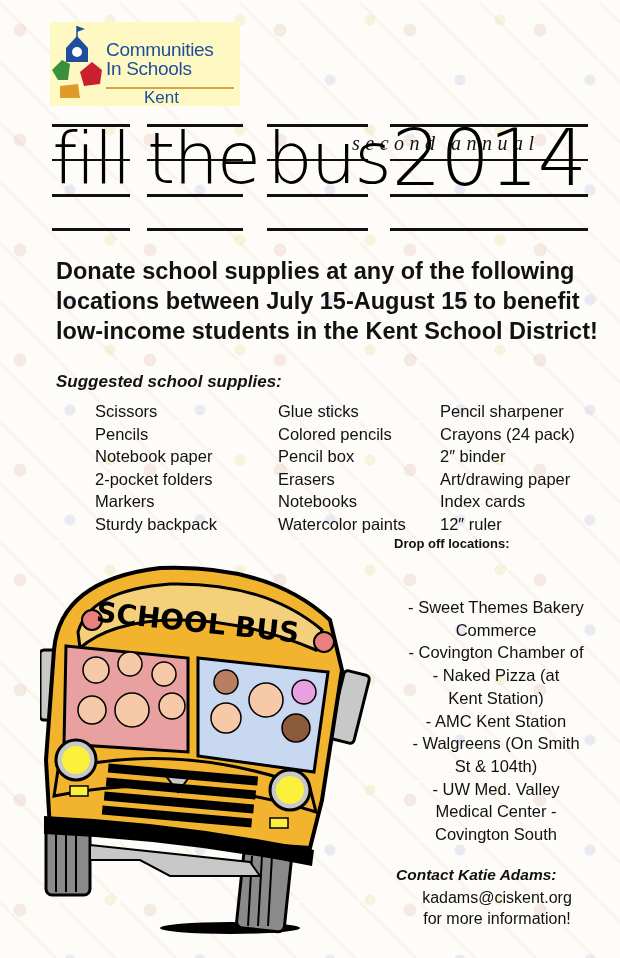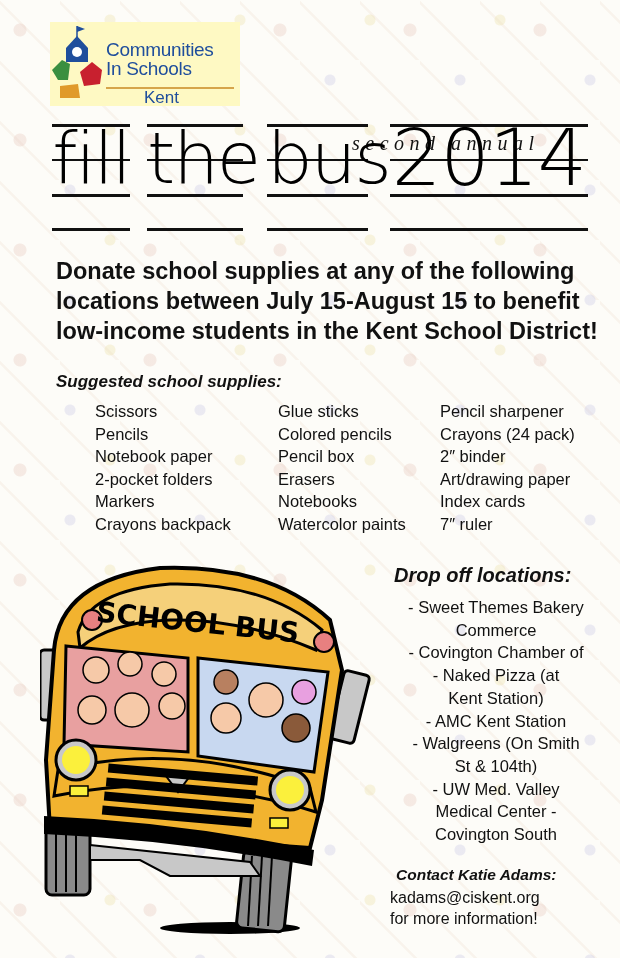--- a/index.html
+++ b/index.html
@@ -41,25 +41,25 @@
   }
 
   .intro {
     left: 56px; top: 256px; width: 560px; font-size: 23.5px; line-height: 30px; color: #111; font-weight: bold;
   }
 
   .supplies-heading { left: 56px; top: 372px; font-size: 17px; font-weight: bold; font-style: italic; }
   .supplies-col { top: 400px; font-size: 16.5px; line-height: 22.5px; margin-left: 41px; }
   .supplies-col div { white-space: nowrap; }
 
-  .drop-heading { left: 394px; top: 564px; font-size: 20px; font-weight: bold; font-style: italic; }
+  .drop-heading { left: 394px; top: 536px; font-size: 13px; font-weight: bold; }
   .drop-list { left: 388px; top: 596px; width: 216px; text-align: center; font-size: 16.5px; line-height: 22.7px; }
 
   .contact-heading { left: 396px; top: 866px; font-size: 15.5px; font-weight: bold; font-style: italic; }
-  .contact-lines { left: 390px; top: 888px; width: 214px; text-align: left; font-size: 16px; line-height: 20.5px; padding-right: 0; }
+  .contact-lines { left: 390px; top: 888px; width: 214px; text-align: center; font-size: 16px; line-height: 20.5px; padding-right: 0; }
 
   .bus { left: 40px; top: 560px; width: 345px; height: 380px; }
 </style>
 </head>
 <body>
 
 <div class="abs logo">
   <svg width="56" height="78" viewBox="0 0 56 78">
 
     <line x1="27" y1="2" x2="27" y2="14" stroke="#1f4e9c" stroke-width="1.5"></line>
@@ -116,37 +116,37 @@
 <div class="abs intro">Donate school supplies at any of the following locations between July 15-August 15 to benefit low-income students in the Kent School District!</div>
 
 <div class="abs supplies-heading">Suggested school supplies:</div>
 
 <div class="abs supplies-col" style="left:54px">
   <div>Scissors</div>
   <div>Pencils</div>
   <div>Notebook paper</div>
   <div>2-pocket folders</div>
   <div>Markers</div>
-  <div>Crayons backpack</div>
+  <div>Sturdy backpack</div>
 </div>
 <div class="abs supplies-col" style="left:237px">
   <div>Glue sticks</div>
   <div>Colored pencils</div>
   <div>Pencil box</div>
   <div>Erasers</div>
   <div>Notebooks</div>
   <div>Watercolor paints</div>
 </div>
 <div class="abs supplies-col" style="left:399px">
   <div>Pencil sharpener</div>
   <div>Crayons (24 pack)</div>
   <div>2″ binder</div>
   <div>Art/drawing paper</div>
   <div>Index cards</div>
-  <div>7″ ruler</div>
+  <div>12″ ruler</div>
 </div>
 
 <div class="abs bus">
   <svg width="345" height="380" viewBox="0 0 345 380">
 
     <ellipse cx="190" cy="368" rx="70" ry="6" fill="#000"></ellipse>
 
     <rect x="6" y="265" width="44" height="70" rx="6" fill="#8a8a8a" stroke="#000" stroke-width="3"></rect>
     <g stroke="#000" stroke-width="2">
         <line x1="16" y1="268" x2="16" y2="332"></line>

